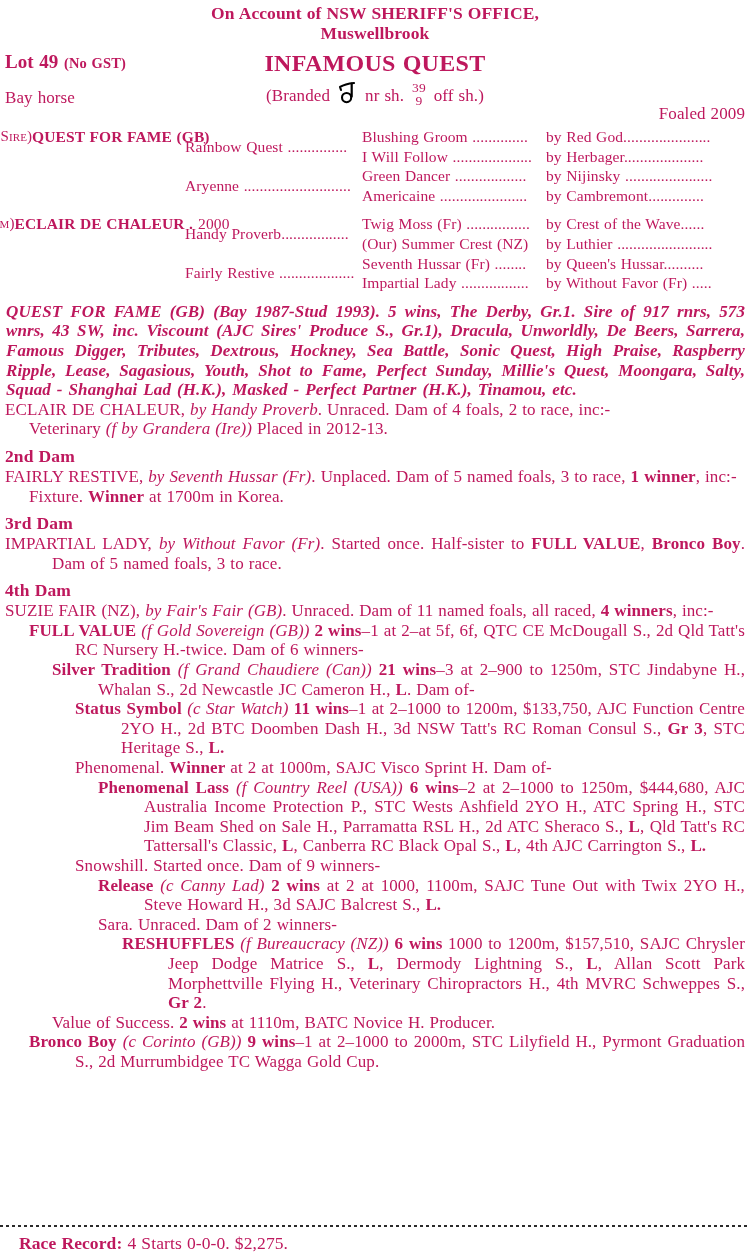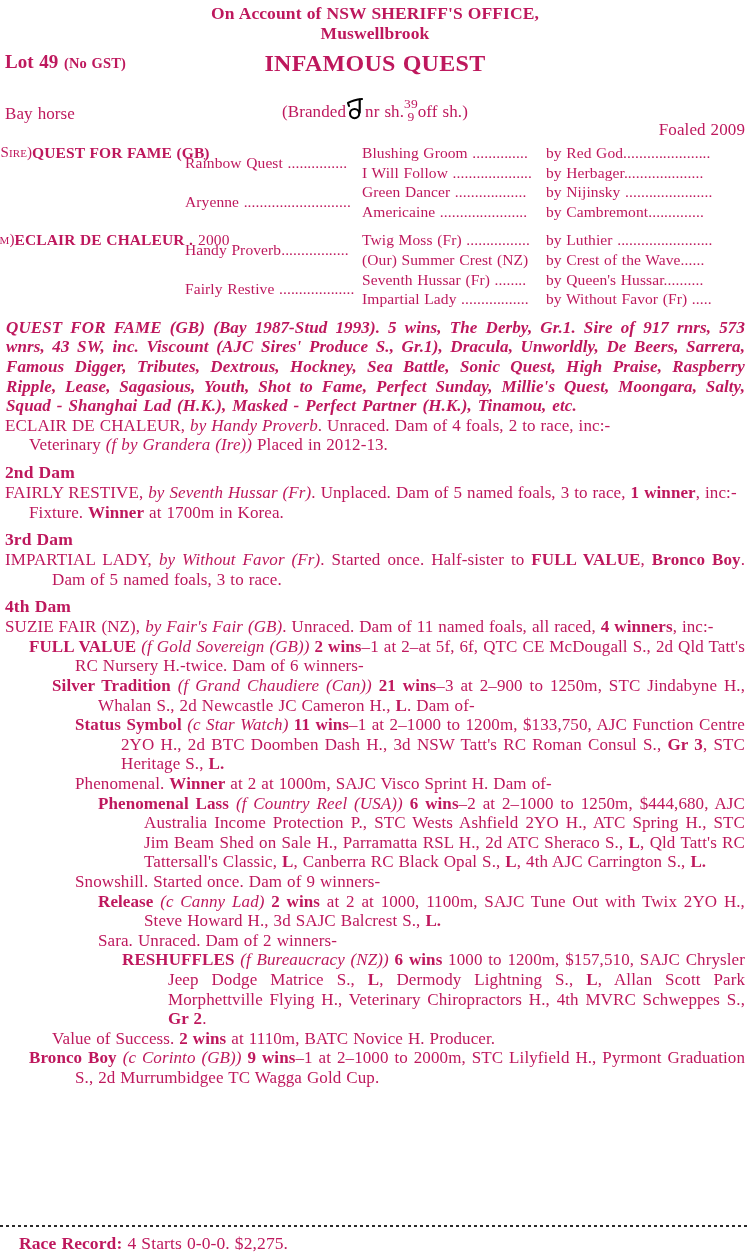--- a/index.html
+++ b/index.html
@@ -7,24 +7,24 @@
     position:relative;width:750px;height:1258px;overflow:hidden;background:#fff;color:#be185d;
     font-family:Liberation Serif, serif;font-size:17px;line-height:19.6px;
     letter-spacing:0.1px;word-spacing:0.6px;
   }
   
   .acct{ text-align:center;font-weight:bold;font-size:17.5px;line-height:20px;padding-top:3px; }
   .lot-row{ position:relative;height:31px;margin-top:5px; }
   .lot{ position:absolute;left:5px;top:4px;font-weight:bold;font-size:19px;white-space:nowrap; }
   .gst{ font-size:14.5px;letter-spacing:0.2px; }
   .title{ text-align:center;font-weight:bold;font-size:24px;line-height:30px;letter-spacing:0.3px; }
-  .bay-row{ position:relative;height:40px;margin-top:16px; }
+  .bay-row{ position:relative;height:40px; }
   .bay{ position:absolute;left:5px;top:9px; }
   .foaled{ position:absolute;right:5px;top:25px; }
-  .brandline{ display:flex;justify-content:center;align-items:center;padding-top:6px; }
+  .brandline{ display:flex;justify-content:center;align-items:center;gap:8px;padding-top:6px; }
   .brandline .txt{ white-space:nowrap; }
   .brand-svg{ display:block;margin-top:-8px; }
   .stack{ display:inline-block;text-align:center;font-size:13.5px;line-height:13px;margin-top:-4px; }
   
   .ped{ margin:8px 0 0 5px;font-size:15.5px; }
   .pgroup{ display:flex;margin-bottom:9px; }
   .pc1{ width:180px;display:flex;flex-direction:row;justify-content:center;flex:none; }
   .plabel{ font-variant:small-caps;padding-left:15px;font-size:15px; }
   .pname{ font-weight:bold;font-size:15.5px;white-space:nowrap; }
   .pyear{ padding-left:5px; }
@@ -121,22 +121,22 @@
         <div>Handy Proverb.................</div>
         <div>Fairly Restive ...................</div>
       </div>
       <div class="pc3">
         <div>Twig Moss (Fr) ................</div>
         <div>(Our) Summer Crest (NZ)</div>
         <div>Seventh Hussar (Fr) ........</div>
         <div>Impartial Lady .................</div>
       </div>
       <div class="pc4">
+        <div>by Crest of the Wave......</div>
         <div>by Luthier ........................</div>
-        <div>by Crest of the Wave......</div>
         <div>by Queen's Hussar..........</div>
         <div>by Without Favor (Fr) .....</div>
       </div>
     </div>
 
   </div>
 
   <p class="sirepara">QUEST FOR FAME (GB) (Bay 1987-Stud 1993). 5 wins, The Derby, Gr.1. Sire of 917 rnrs, 573 wnrs, 43 SW, inc. Viscount (AJC Sires' Produce S., Gr.1), Dracula, Unworldly, De Beers, Sarrera, Famous Digger, Tributes, Dextrous, Hockney, Sea Battle, Sonic Quest, High Praise, Raspberry Ripple, Lease, Sagasious, Youth, Shot to Fame, Perfect Sunday, Millie's Quest, Moongara, Salty, Squad - Shanghai Lad (H.K.), Masked - Perfect Partner (H.K.), Tinamou, etc.</p>
 
   <div class="sections">

